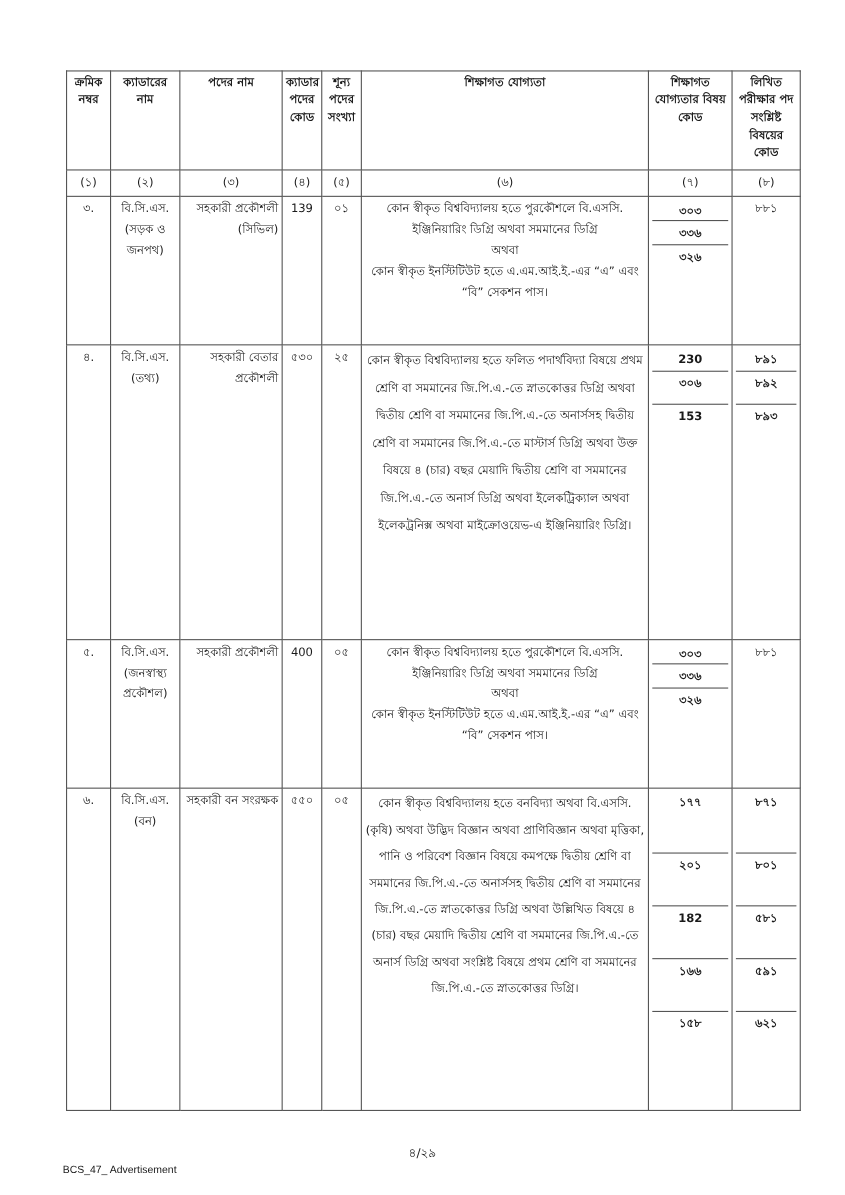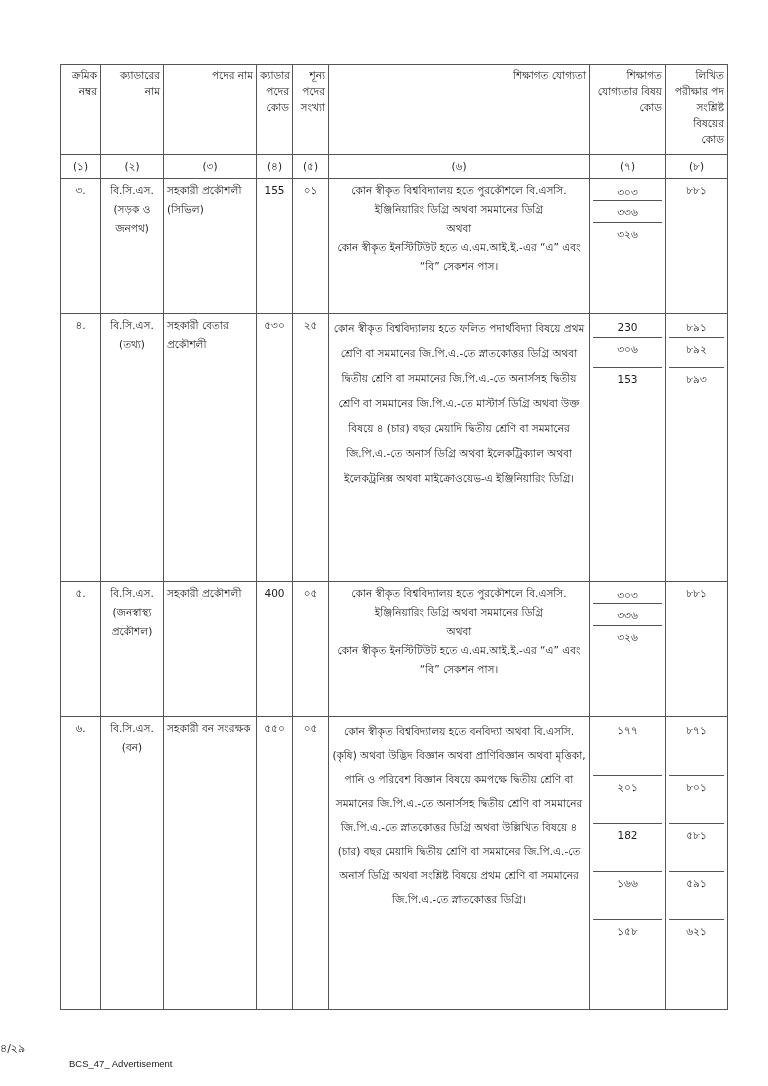--- a/index.html
+++ b/index.html
@@ -1,31 +1,31 @@
 <!DOCTYPE html>
 <html><head>
 <meta charset="utf-8">
 <style>
   html, body { margin:0; padding:0; background:#ffffff; }
   body { width:768px; height:1086px; position:relative; overflow:hidden;
          font-family:"DejaVu Sans", sans-serif; color:#1a1a1a; }
   table.main { position:absolute; left:60px; top:64px; width:667px;
                border-collapse:collapse; table-layout:fixed; font-size:10.5px; line-height:19px; }
   table.main td, table.main th { border:1px solid #555; vertical-align:top; padding:2px 3px; }
-  table.main th { font-weight:normal; text-align:right; height:85px; line-height:16px; font-size:10.5px; }
+  table.main th { font-weight:bold; text-align:center; height:85px; line-height:16px; font-size:10.5px; }
   .idx td { text-align:center; height:18px; }
   .c { text-align:center; }
-  .l { text-align:left; }
-  td.codes { padding:0; }
+  .l { text-align:right; }
+  td.codes { padding:0;font-weight:bold; }
   .codecell { border-bottom:1px solid #555; text-align:center; box-sizing:border-box; padding-top:2px; }
   .codecell:last-child { border-bottom:none; }
   .qual { text-align:center; }
   .qual div { display:block;text-align:center; }
-  .footer-page { position:absolute; top:1040px; left:0; width:768px; font-size:11px; }
-  .footer-doc { position:absolute; top:1058px; left:57px; font-family:"Liberation Sans", sans-serif; font-size:9.5px;margin-left:12px; }
+  .footer-page { position:absolute; top:1040px; left:0; width:768px; text-align:center; font-size:11px; }
+  .footer-doc { position:absolute; top:1058px; left:57px; font-family:"Liberation Sans", sans-serif; font-size:9.5px; }
 </style>
 </head>
 <body>
 
 <table class="main">
   <colgroup>
     <col style="width:40px">
       <col style="width:63px">
       <col style="width:93px">
       <col style="width:36px">
@@ -55,21 +55,21 @@
       <td>(৭)</td>
       <td>(৮)</td>
     </tr>
   </thead>
   <tbody>
 
     <tr style="height:135px">
       <td class="c">৩.</td>
       <td class="c">বি.সি.এস. (সড়ক ও জনপথ)</td>
       <td class="l">সহকারী প্রকৌশলী (সিভিল)</td>
-      <td class="c">155</td>
+      <td class="c">139</td>
       <td class="c">০১</td>
       <td class="qual">
         <div>কোন স্বীকৃত বিশ্ববিদ্যালয় হতে পুরকৌশলে বি.এসসি. ইঞ্জিনিয়ারিং ডিগ্রি অথবা সমমানের ডিগ্রি</div>
         <div>অথবা</div>
         <div>কোন স্বীকৃত ইনস্টিটিউট হতে এ.এম.আই.ই.-এর “এ” এবং “বি” সেকশন পাস।</div>
       </td>
       <td class="codes">
         <div class="codecell" style="height:20px">৩০৩</div>
         <div class="codecell" style="height:22px">৩৩৬</div>
         <div class="codecell">৩২৬</div>

